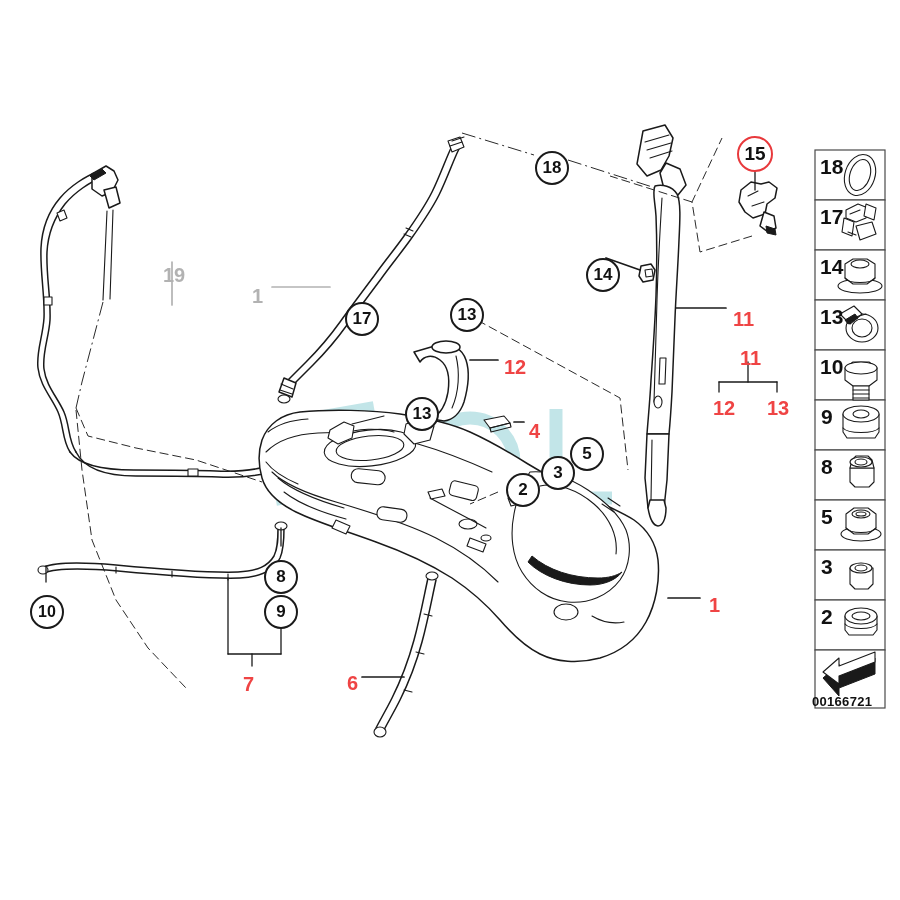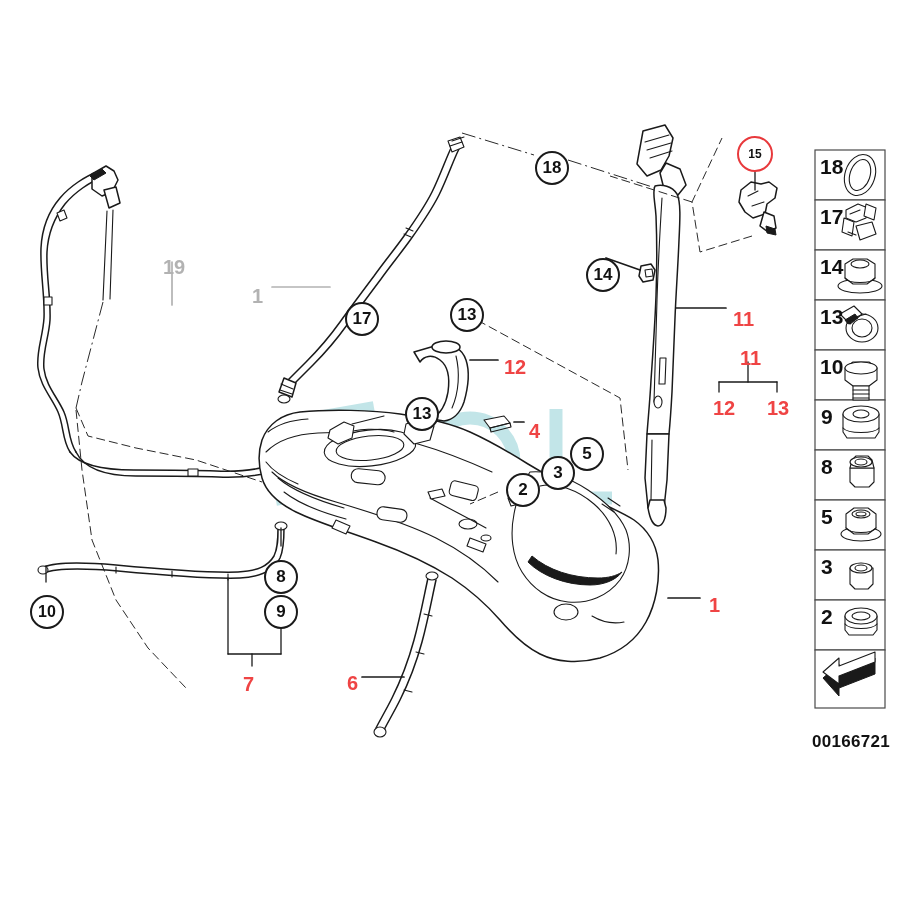--- a/index.html
+++ b/index.html
@@ -352,21 +352,21 @@
         <path class="fillw-t" d="M823 672 l16 -14 0 8 36 -14 0 10 -36 14 0 8 z"></path>
       </g>
     </g>
 
   </svg>
 
   <div class="callout" style="left:535px;top:151px;width:34px;height:34px;font-size:17px;">
     <span>18</span>
   </div>
 
-  <div class="callout hl" style="left:737px;top:136px;width:36px;height:36px;font-size:12px;">
+  <div class="callout hl" style="left:737px;top:136px;width:36px;height:36px;font-size:19px;">
     <span>15</span>
   </div>
 
   <div class="callout" style="left:586px;top:258px;width:34px;height:34px;font-size:17px;">
     <span>14</span>
   </div>
 
   <div class="callout" style="left:345px;top:302px;width:34px;height:34px;font-size:17px;">
     <span>17</span>
   </div>
@@ -396,21 +396,21 @@
   </div>
 
   <div class="callout" style="left:264px;top:595px;width:34px;height:34px;font-size:17px;">
     <span>9</span>
   </div>
 
   <div class="callout" style="left:30px;top:595px;width:34px;height:34px;font-size:16px;">
     <span>10</span>
   </div>
 
-  <div class="plain grey" style="left:163px;top:256px;font-size:20px;">19</div>
+  <div class="plain grey" style="left:163px;top:264px;font-size:20px;">19</div>
 
   <div class="plain grey" style="left:252px;top:285px;font-size:20px;">1</div>
 
   <div class="plain" style="left:504px;top:356px;font-size:20px;">12</div>
 
   <div class="plain" style="left:733px;top:308px;font-size:20px;">11</div>
 
   <div class="plain" style="left:740px;top:347px;font-size:20px;">11</div>
 
   <div class="plain" style="left:713px;top:397px;font-size:20px;">12</div>
@@ -429,15 +429,15 @@
   <div class="legnum" style="left:820px;top:205px;font-size:21px;">17</div>
   <div class="legnum" style="left:820px;top:255px;font-size:21px;">14</div>
   <div class="legnum" style="left:820px;top:305px;font-size:21px;">13</div>
   <div class="legnum" style="left:820px;top:355px;font-size:21px;">10</div>
   <div class="legnum" style="left:821px;top:405px;font-size:21px;">9</div>
   <div class="legnum" style="left:821px;top:455px;font-size:21px;">8</div>
   <div class="legnum" style="left:821px;top:505px;font-size:21px;">5</div>
   <div class="legnum" style="left:821px;top:555px;font-size:21px;">3</div>
   <div class="legnum" style="left:821px;top:605px;font-size:21px;">2</div>
 
-  <div class="codetxt" style="left:812px;top:732px;font-size:17px;">00166721</div>
+  <div class="codetxt" style="left:812px;top:694px;font-size:13px;">00166721</div>
 
 </div>
 
 </body></html>

